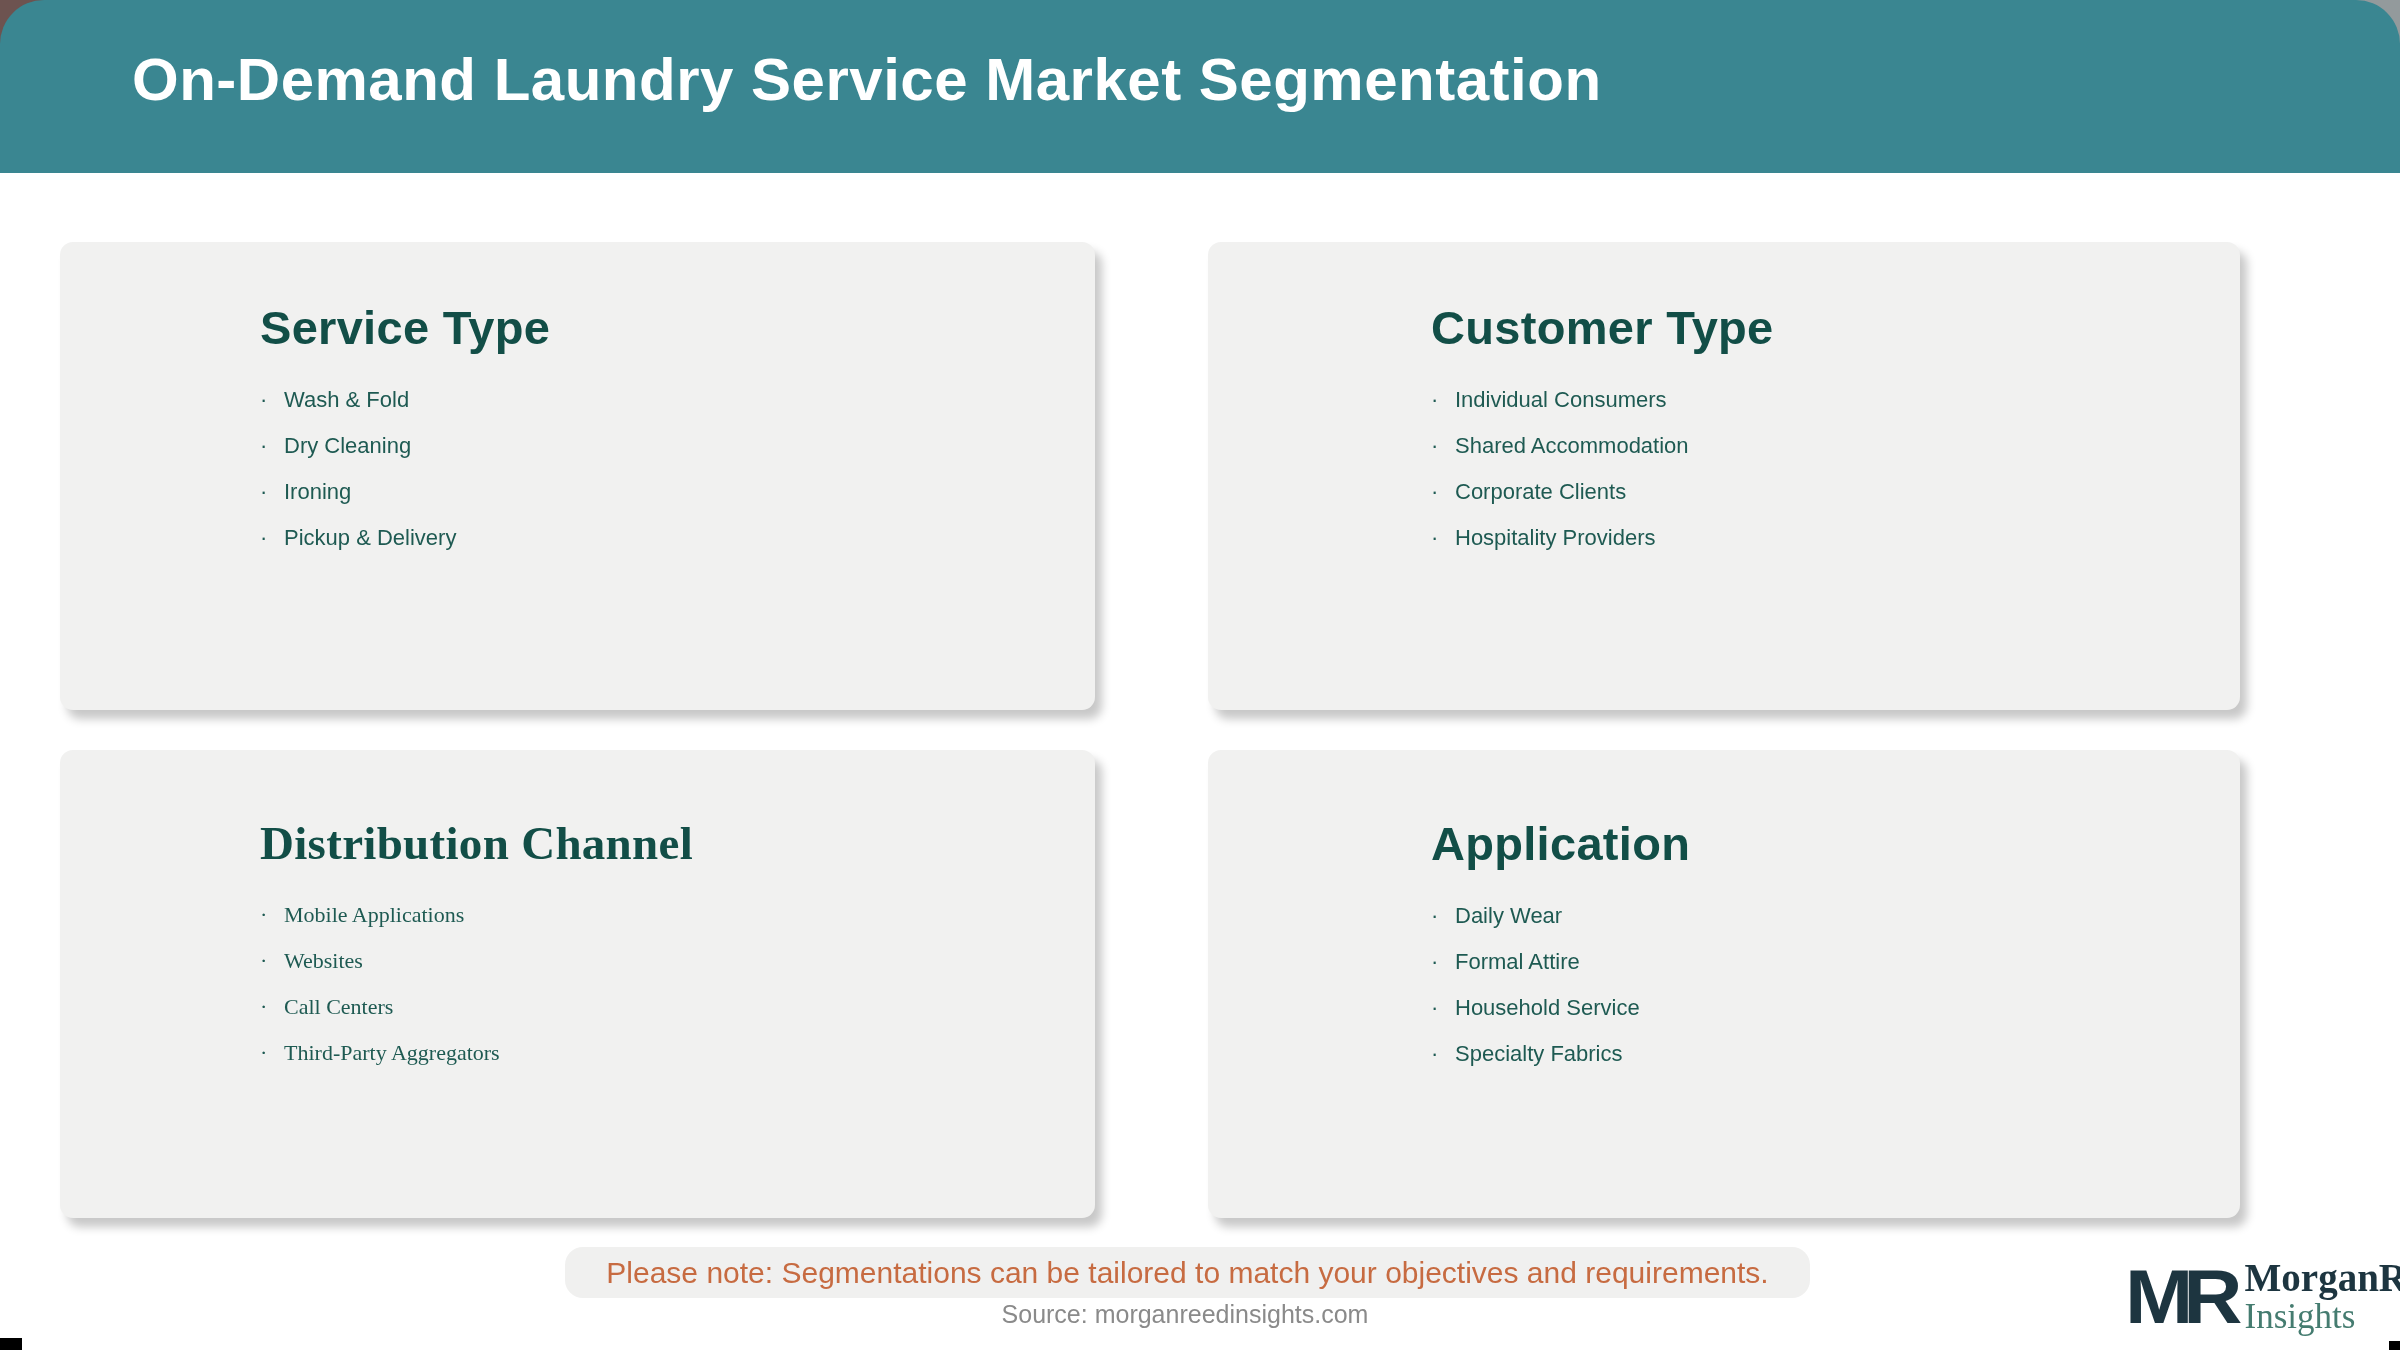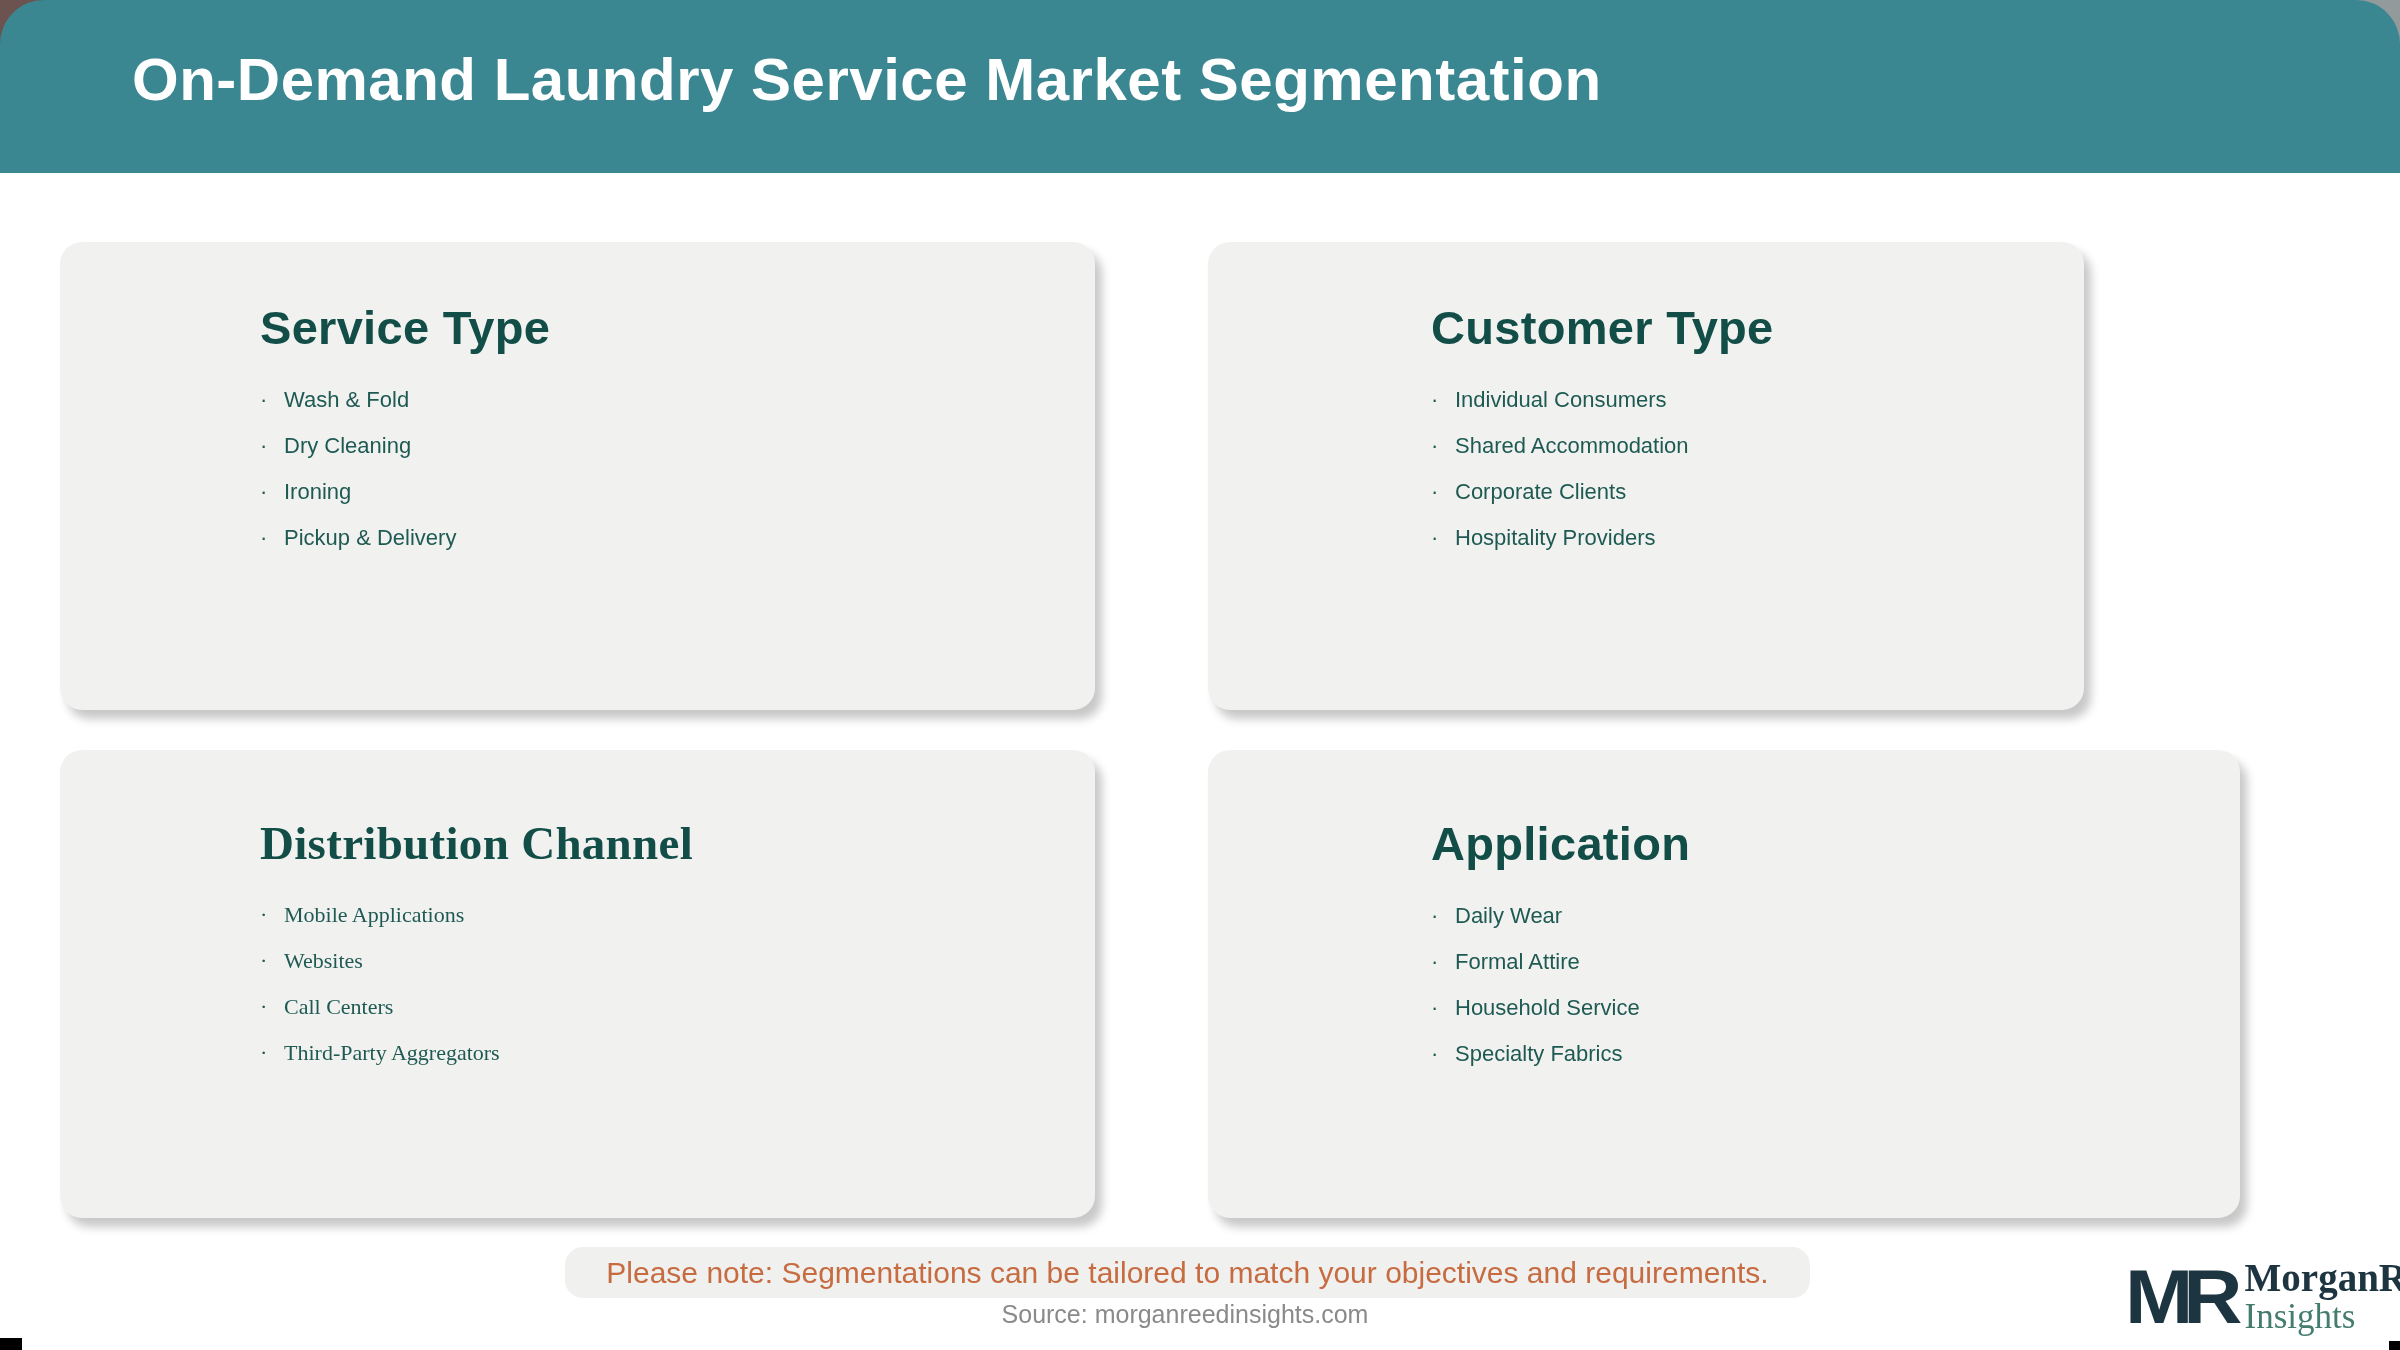--- a/index.html
+++ b/index.html
@@ -19,26 +19,26 @@
     display: flex; align-items: center;
     padding: 0 0 14px 132px;
   }
   .header h1 {
     color: #ffffff; font-size: 60px; font-weight: 700; letter-spacing: 0.5px;
   }
 
   .card {
     position: absolute;
     background: #f1f1f0;
-    border-radius: 22px;
+    border-radius: 13px;
     box-shadow: 7px 9px 10px rgba(0,0,0,0.22);
     padding: 58px 40px 0 200px;
   }
   .card.pos-tl { left: 60px;   top: 242px; width: 1035px; height: 468px; }
-  .card.pos-tr { left: 1208px; top: 242px; width: 876px; height: 468px; padding-left: 223px; }
+  .card.pos-tr { left: 1208px; top: 242px; width: 1032px; height: 468px; padding-left: 223px; }
   .card.pos-bl { left: 60px;   top: 750px; width: 1035px; height: 468px; padding-top: 66px; font-family: Liberation Serif, serif; }
   .card.pos-br { left: 1208px; top: 750px; width: 1032px; height: 468px; padding-left: 223px; padding-top: 66px; }
 
   .card h2 {
     color: #124e47; font-size: 47px; font-weight: 700; letter-spacing: 0.3px;
     margin-bottom: 22px;
   }
   .card ul { list-style: none; }
   .card li {
     color: #1e5a52; font-size: 22px; line-height: 46px;

